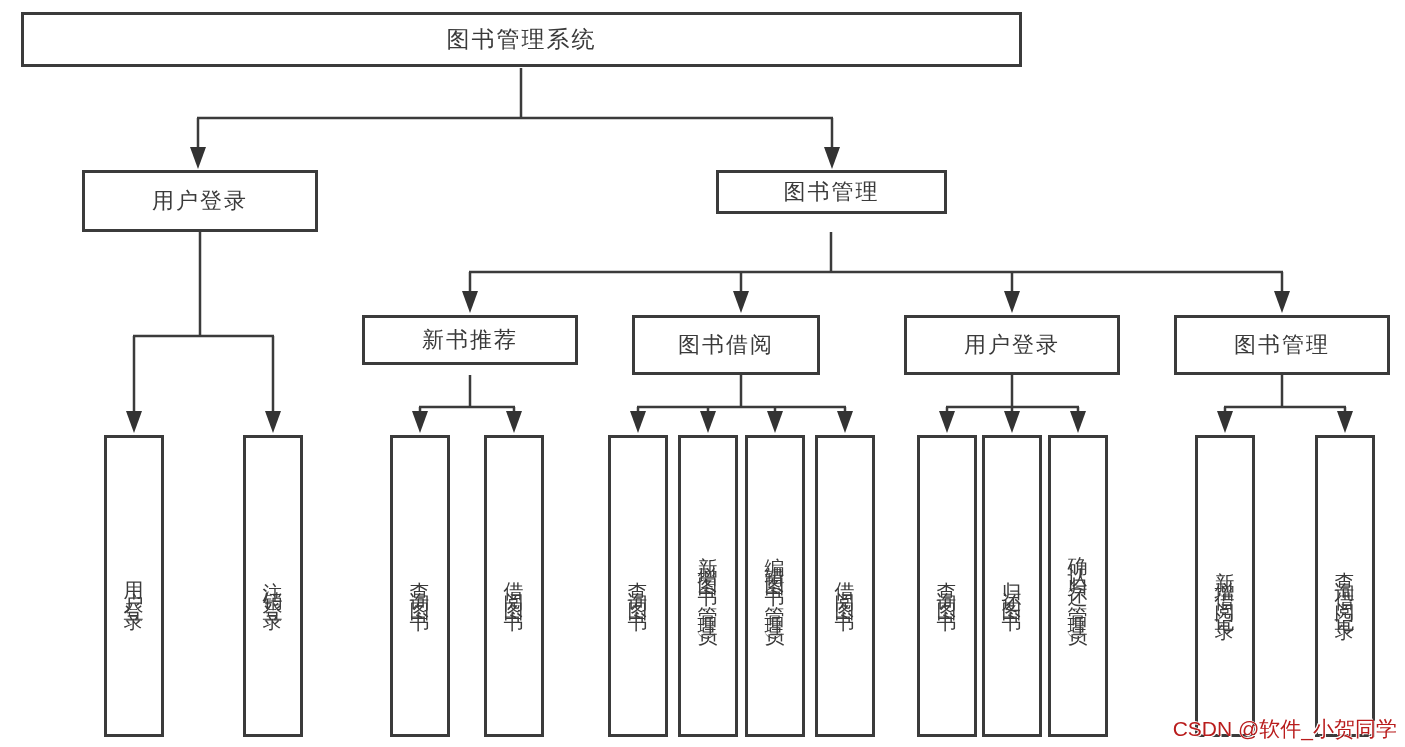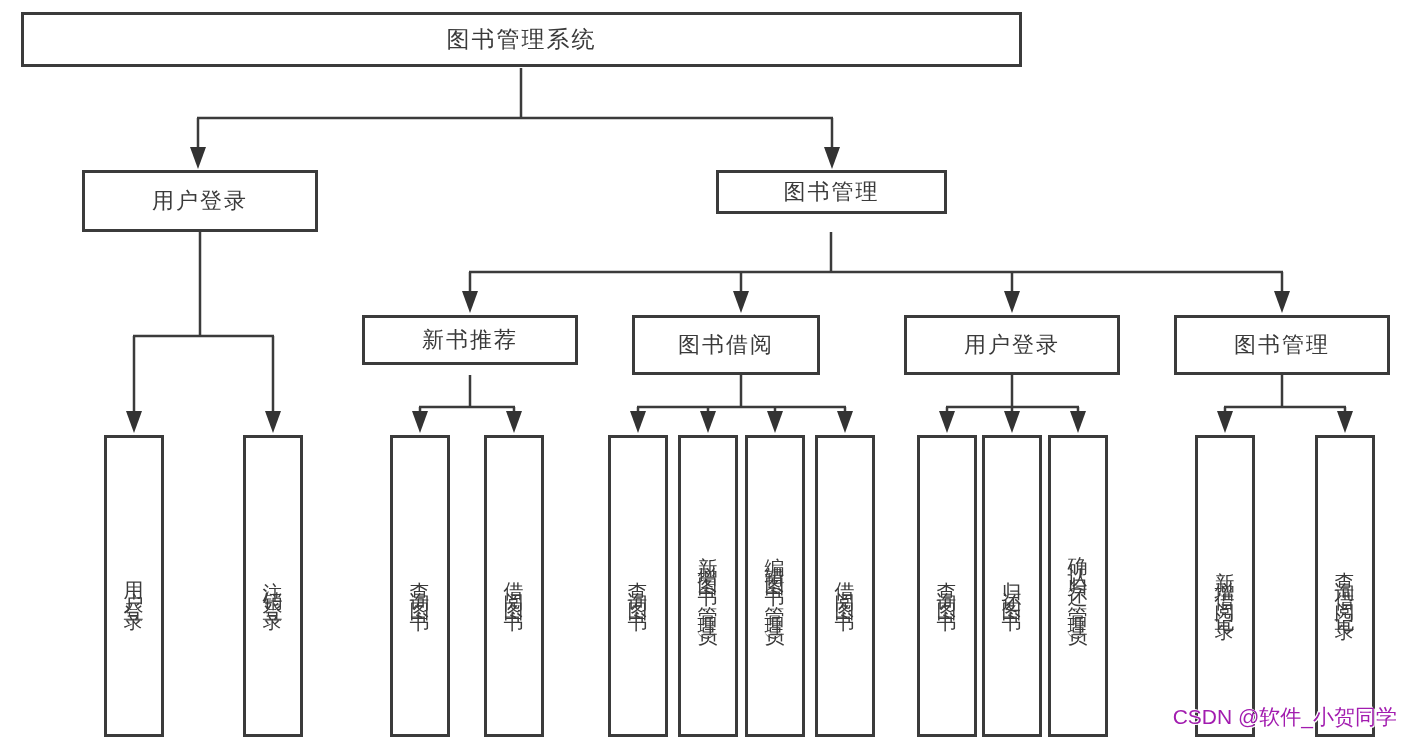--- a/index.html
+++ b/index.html
@@ -44,23 +44,23 @@
     writing-mode: vertical-rl;
     text-orientation: mixed;
     font-size: 20px;
     letter-spacing: 10px;
     line-height: 1;
     white-space: nowrap;
   }
   .watermark {
     position: absolute;
     right: 8px;
-    bottom: 16px;
+    bottom: 4px;
     font-size: 21px;
-    color: #a21caf;
+    color: #b91c1c;
     text-shadow: 1px 1px 0 #ffffff, -1px -1px 0 #ffffff;
     z-index: 5;
     white-space: nowrap;
   }
 </style>
 </head>
 <body>
 
 <div class="canvas">
 

